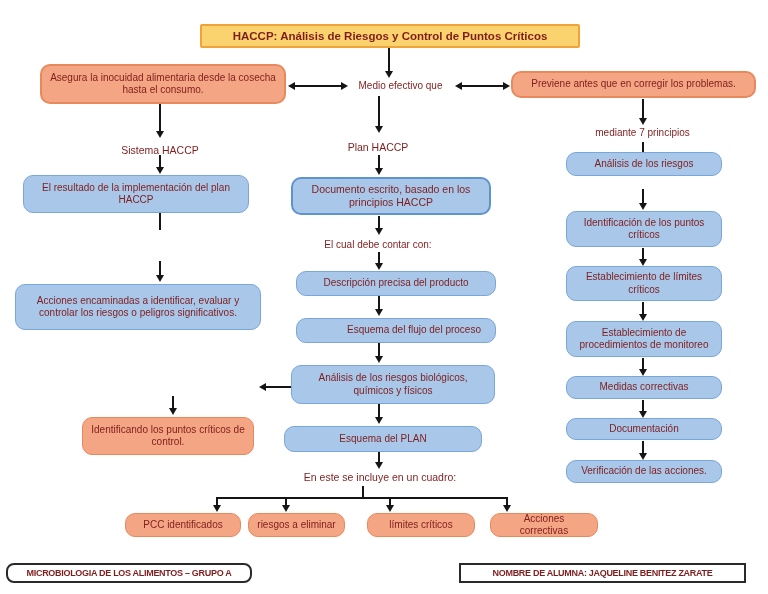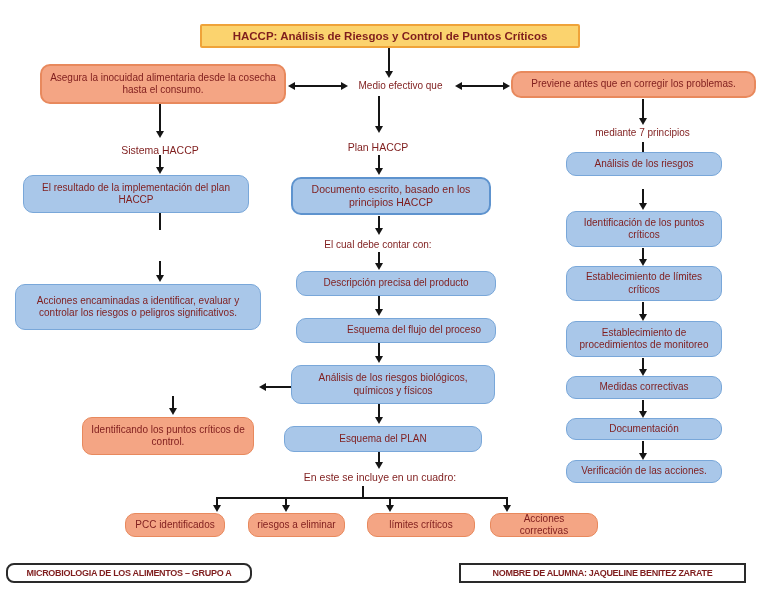--- a/index.html
+++ b/index.html
@@ -109,21 +109,21 @@
   <div class="hline" style="left:217px;top:497px;width:291px;"></div>
   <div class="vline" style="left:216px;top:497px;height:9px;"></div>
   <div class="tri-down" style="left:213px;top:505px;"></div>
   <div class="vline" style="left:285px;top:497px;height:9px;"></div>
   <div class="tri-down" style="left:282px;top:505px;"></div>
   <div class="vline" style="left:389px;top:497px;height:9px;"></div>
   <div class="tri-down" style="left:386px;top:505px;"></div>
   <div class="vline" style="left:506px;top:497px;height:9px;"></div>
   <div class="tri-down" style="left:503px;top:505px;"></div>
 
-  <div class="node orange" style="left:125px;top:513px;width:100px;height:24px;">PCC identificados</div>
+  <div class="node orange" style="left:125px;top:513px;width:116px;height:24px;">PCC identificados</div>
   <div class="node orange" style="left:248px;top:513px;width:97px;height:24px;">riesgos a eliminar</div>
   <div class="node orange" style="left:367px;top:513px;width:108px;height:24px;">límites críticos</div>
   <div class="node orange" style="left:490px;top:513px;width:108px;height:24px;">Acciones correctivas</div>
 
   <div class="vline" style="left:642px;top:99px;height:20px;"></div>
   <div class="tri-down" style="left:639px;top:118px;"></div>
   <div class="label" style="left:575px;top:126px;width:135px;">mediante 7 principios</div>
 
   <div class="vline" style="left:642px;top:142px;height:14px;"></div>
   <div class="tri-down" style="left:639px;top:155px;"></div>

